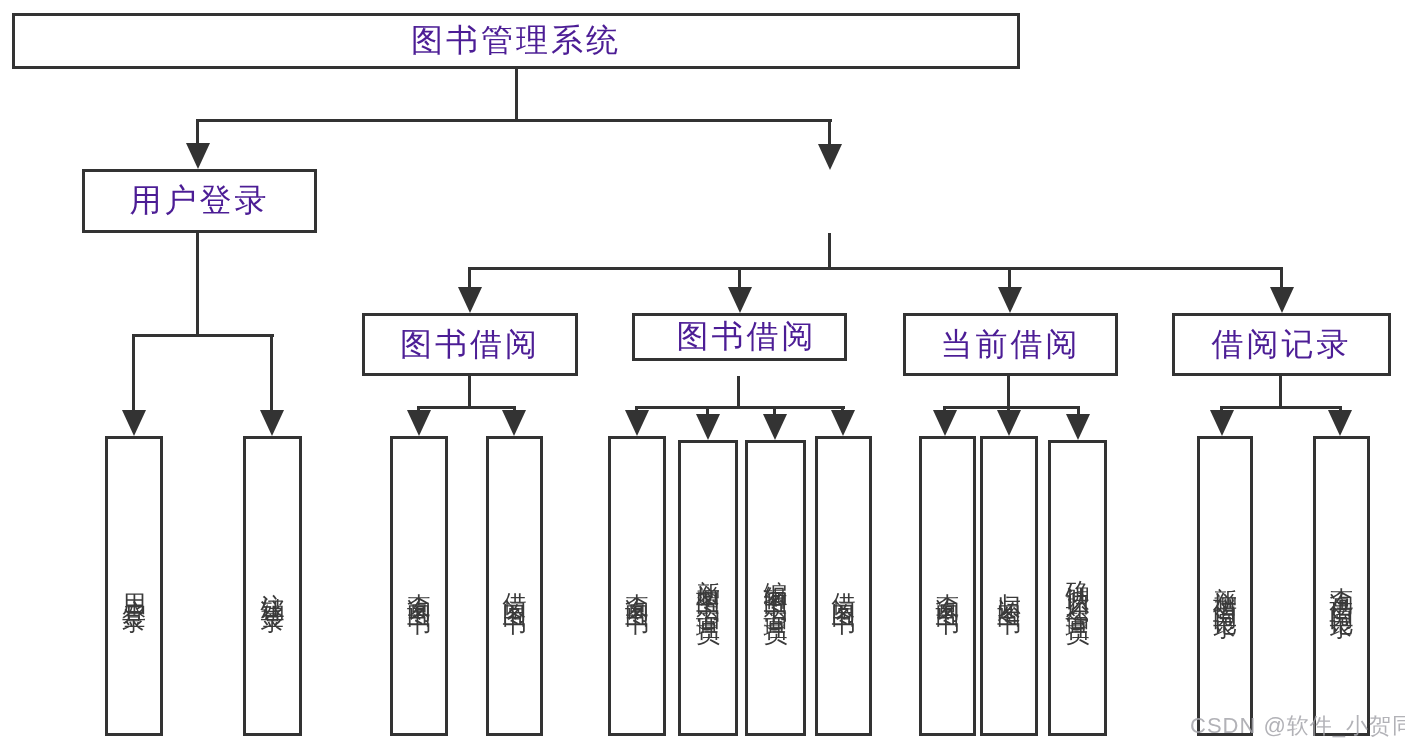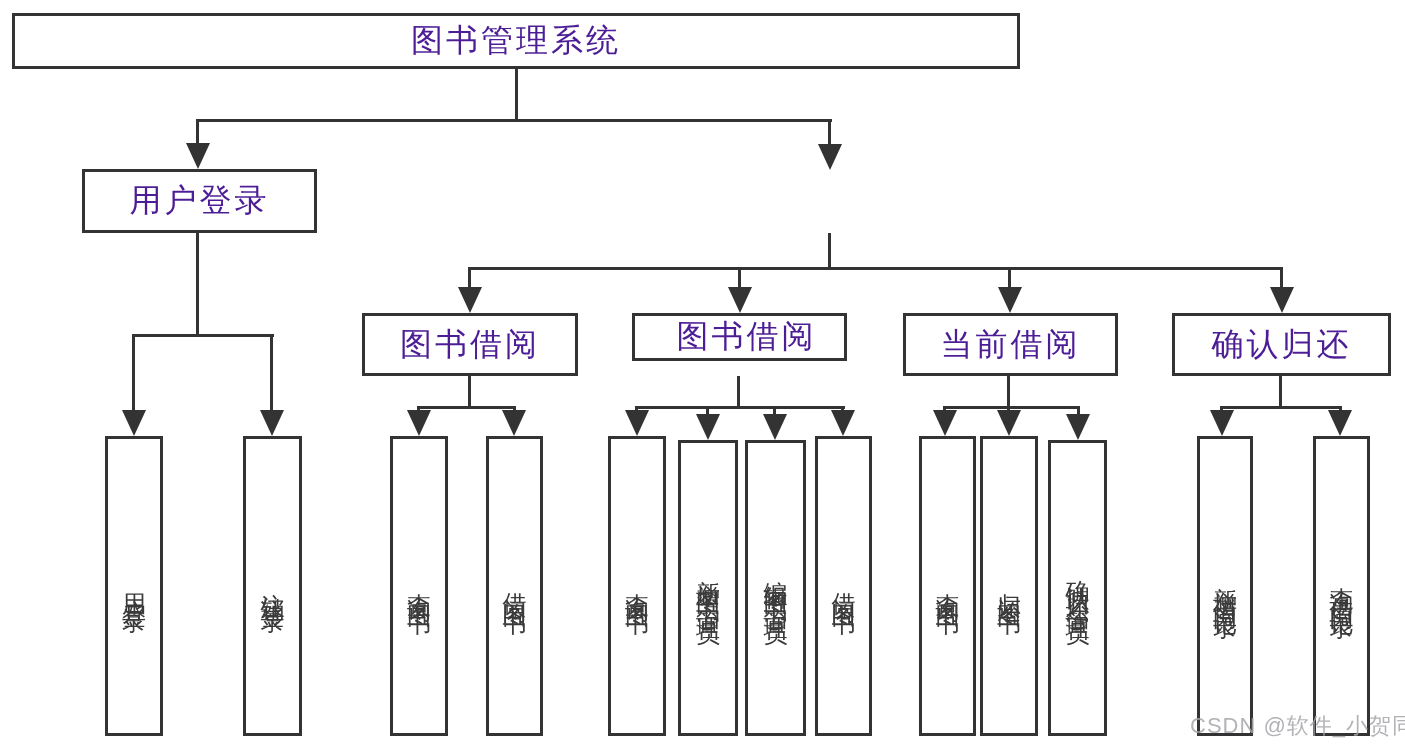--- a/index.html
+++ b/index.html
@@ -104,21 +104,21 @@
   <div class="vline" style="left:738px; top:267px; height:24px;"></div>
   <div class="arrow" style="left:728px; top:287px;"></div>
   <div class="vline" style="left:1008px; top:267px; height:24px;"></div>
   <div class="arrow" style="left:998px; top:287px;"></div>
   <div class="vline" style="left:1280px; top:267px; height:24px;"></div>
   <div class="arrow" style="left:1270px; top:287px;"></div>
 
   <div class="node" style="left:362px; top:313px; width:216px; height:63px;">图书借阅</div>
   <div class="node" style="left:632px; top:313px; width:215px; height:48px;padding-left:14px;">图书借阅</div>
   <div class="node" style="left:903px; top:313px; width:215px; height:63px;">当前借阅</div>
-  <div class="node" style="left:1172px; top:313px; width:219px; height:63px;">确认归还</div>
+  <div class="node" style="left:1172px; top:313px; width:219px; height:63px;">借阅记录</div>
 
   <div class="vline" style="left:468px; top:376px; height:33px;"></div>
   <div class="hline" style="left:417px; top:406px; width:99px;"></div>
   <div class="vline" style="left:417px; top:406px; height:10px;"></div>
   <div class="arrow" style="left:407px; top:410px;"></div>
   <div class="vline" style="left:513px; top:406px; height:10px;"></div>
   <div class="arrow" style="left:502px; top:410px;"></div>
 
   <div class="vline" style="left:737px; top:376px; height:33px;"></div>
   <div class="hline" style="left:635px; top:406px; width:210px;"></div>

